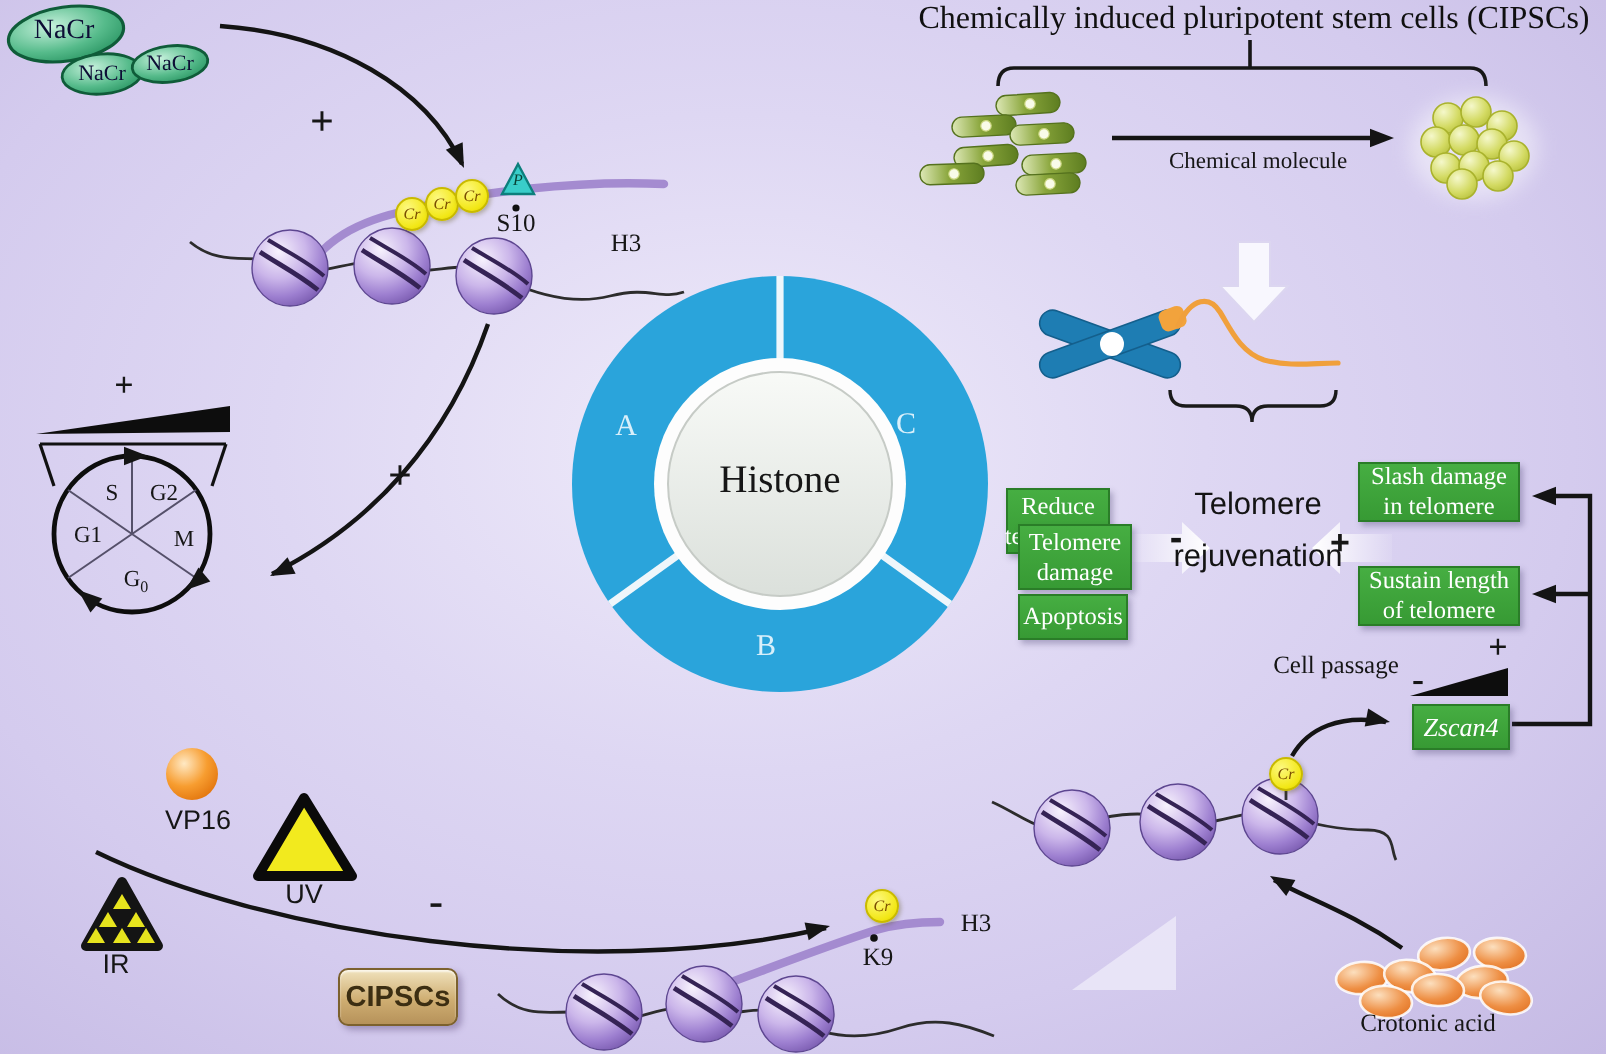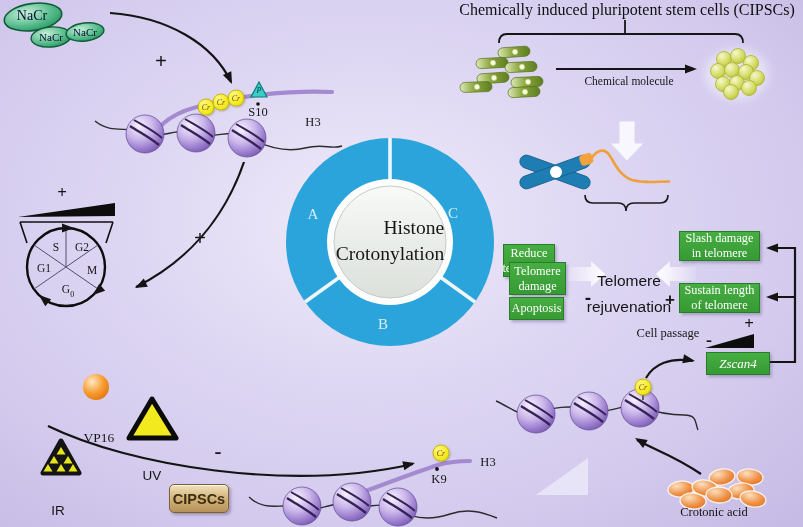--- a/index.html
+++ b/index.html
@@ -2,21 +2,21 @@
 <html><head>
 <meta charset="utf-8">
 <style>
   html,body{margin:0;padding:0;background:#b9addd;}
   .canvas{position:relative;width:803px;height:527px;overflow:hidden;
     background:radial-gradient(ellipse at 46% 42%, #efebfa 0%, #ded7f3 38%, #d4cbee 68%, #c5bae4 100%);
     font-family:"Liberation Serif", serif;}
   svg.layer{position:absolute;left:0;top:0;}
   .ctr{position:absolute;transform:translate(-50%,-50%);white-space:nowrap;color:#161616;}
   .serif{font-family:Liberation Serif, serif;}
-  .sans{font-family:"Liberation Sans",sans-serif;margin-top:28px;}
+  .sans{font-family:"Liberation Sans",sans-serif;}
   .sign{font-family:"Liberation Serif",serif;font-weight:bold;}
   .gbox{position:absolute;background:linear-gradient(180deg,#46ae42,#379a34);border:1px solid #2a7d28;
     color:#fff;font:12.3px/1.2 "Liberation Serif",serif;display:flex;align-items:center;justify-content:center;
     text-align:center;box-shadow:1.5px 2px 3px rgba(70,60,110,.35);padding:1px 2px;box-sizing:border-box;}
   .cr-dot{position:absolute;transform:translate(-50%,-50%);width:15px;height:15px;border-radius:50%;
     background:radial-gradient(circle at 35% 30%, #fdf87e, #f2e714 70%, #d9cc00 100%);
     border:1px solid #c9ba00;display:flex;align-items:center;justify-content:center;
     font:italic 8px "Liberation Serif",serif;color:#7a4d00;box-shadow:1px 1px 2px rgba(90,80,20,.35);}
   .title{font-size:16px;color:#101010;}
   .hdacs{position:absolute;left:169px;top:484px;width:58px;height:27px;border-radius:5px;
@@ -264,21 +264,20 @@
   <div class="ctr serif" style="left:82px;top:247px;font-size:11.5px;">G2</div>
   <div class="ctr serif" style="left:44px;top:268px;font-size:11.5px;">G1</div>
   <div class="ctr serif" style="left:92px;top:270px;font-size:11.5px;">M</div>
   <div class="ctr serif" style="left:68px;top:291px;font-size:11.5px;"><span>G</span><sub style="font-size:8px;">0</sub></div>
 
   <div class="ctr serif" style="left:313px;top:214px;font-size:15px;color:#d8effa;">A</div>
   <div class="ctr serif" style="left:453px;top:213px;font-size:15px;color:#d8effa;">C</div>
   <div class="ctr serif" style="left:383px;top:324px;font-size:15px;color:#d8effa;">B</div>
   <div class="ctr serif" style="left:390px;top:241px;font-size:19.5px;text-align:right;line-height:1.35;">
     <div>Histone</div>
-    <div>Crotonylation</div>
   </div>
 
   <div class="ctr serif title" style="left:627px;top:10px;">Chemically induced pluripotent stem cells (CIPSCs)</div>
   <div class="ctr serif" style="left:629px;top:81px;font-size:11.5px;">Chemical molecule</div>
 
   <div class="gbox" style="left:503px;top:244px;width:52px;height:33px;">Reduce telomerase</div>
   <div class="gbox" style="left:509px;top:262px;width:57px;height:33px;">Telomere damage</div>
   <div class="gbox" style="left:509px;top:297px;width:55px;height:23px;">Apoptosis</div>
   <div class="gbox" style="left:679px;top:231px;width:81px;height:30px;">Slash damage in telomere</div>
   <div class="gbox" style="left:679px;top:283px;width:81px;height:30px;">Sustain length of telomere</div>
@@ -286,23 +285,23 @@
   <div class="ctr sans" style="left:588px;top:270px;font-size:19px;font-weight:bold;">-</div>
   <div class="ctr sans" style="left:670px;top:272px;font-size:17px;font-weight:bold;">+</div>
   <div class="ctr sans" style="left:629px;top:266px;font-size:15.5px;text-align:center;line-height:26px;color:#141414;">
     <div>Telomere</div>
     <div>rejuvenation</div>
   </div>
 
   <div class="ctr serif" style="left:668px;top:333px;font-size:12.5px;">Cell passage</div>
   <div class="ctr sign" style="left:709px;top:340px;font-size:18px;">-</div>
   <div class="ctr sign" style="left:749px;top:324px;font-size:17px;">+</div>
-  <div class="gbox" style="left:706px;top:352px;width:64px;height:23px;font-style:italic;font-size:13px;">Zscan4</div>
-
-  <div class="ctr sans" style="left:99px;top:410px;font-size:13.5px;font-family:Liberation Serif, serif;">VP16</div>
+  <div class="gbox" style="left:706px;top:352px;width:49px;height:23px;font-style:italic;font-size:13px;">Zscan4</div>
+
+  <div class="ctr sans" style="left:99px;top:410px;font-size:13.5px;">VP16</div>
   <div class="ctr sans" style="left:152px;top:447px;font-size:13.5px;">UV</div>
   <div class="ctr sans" style="left:58px;top:482px;font-size:13.5px;">IR</div>
   <div class="hdacs">CIPSCs</div>
   <div class="ctr sign" style="left:218px;top:451px;font-size:21px;">-</div>
 
   <div class="cr-dot" style="left:441px;top:453px;">Cr</div>
   <div class="ctr serif" style="left:439px;top:479px;font-size:12.5px;">K9</div>
   <div class="ctr serif" style="left:488px;top:462px;font-size:12.5px;">H3</div>
 
   <div class="cr-dot" style="left:643px;top:387px;">Cr</div>

